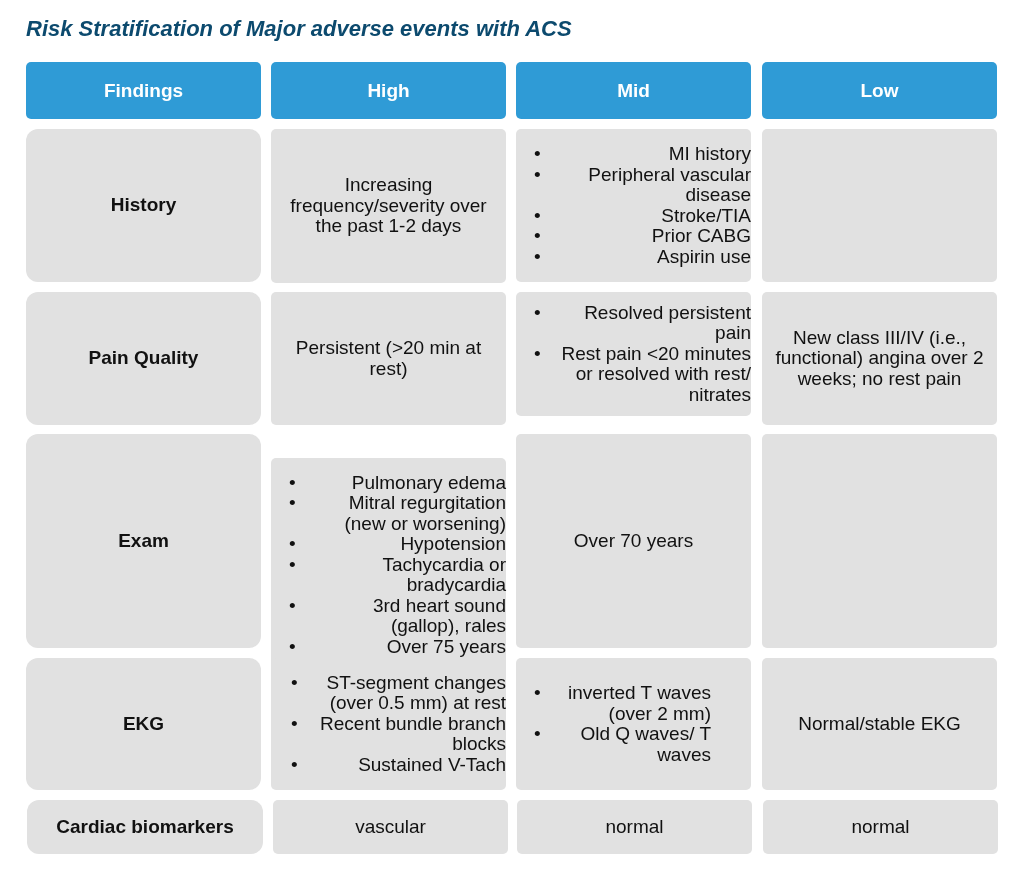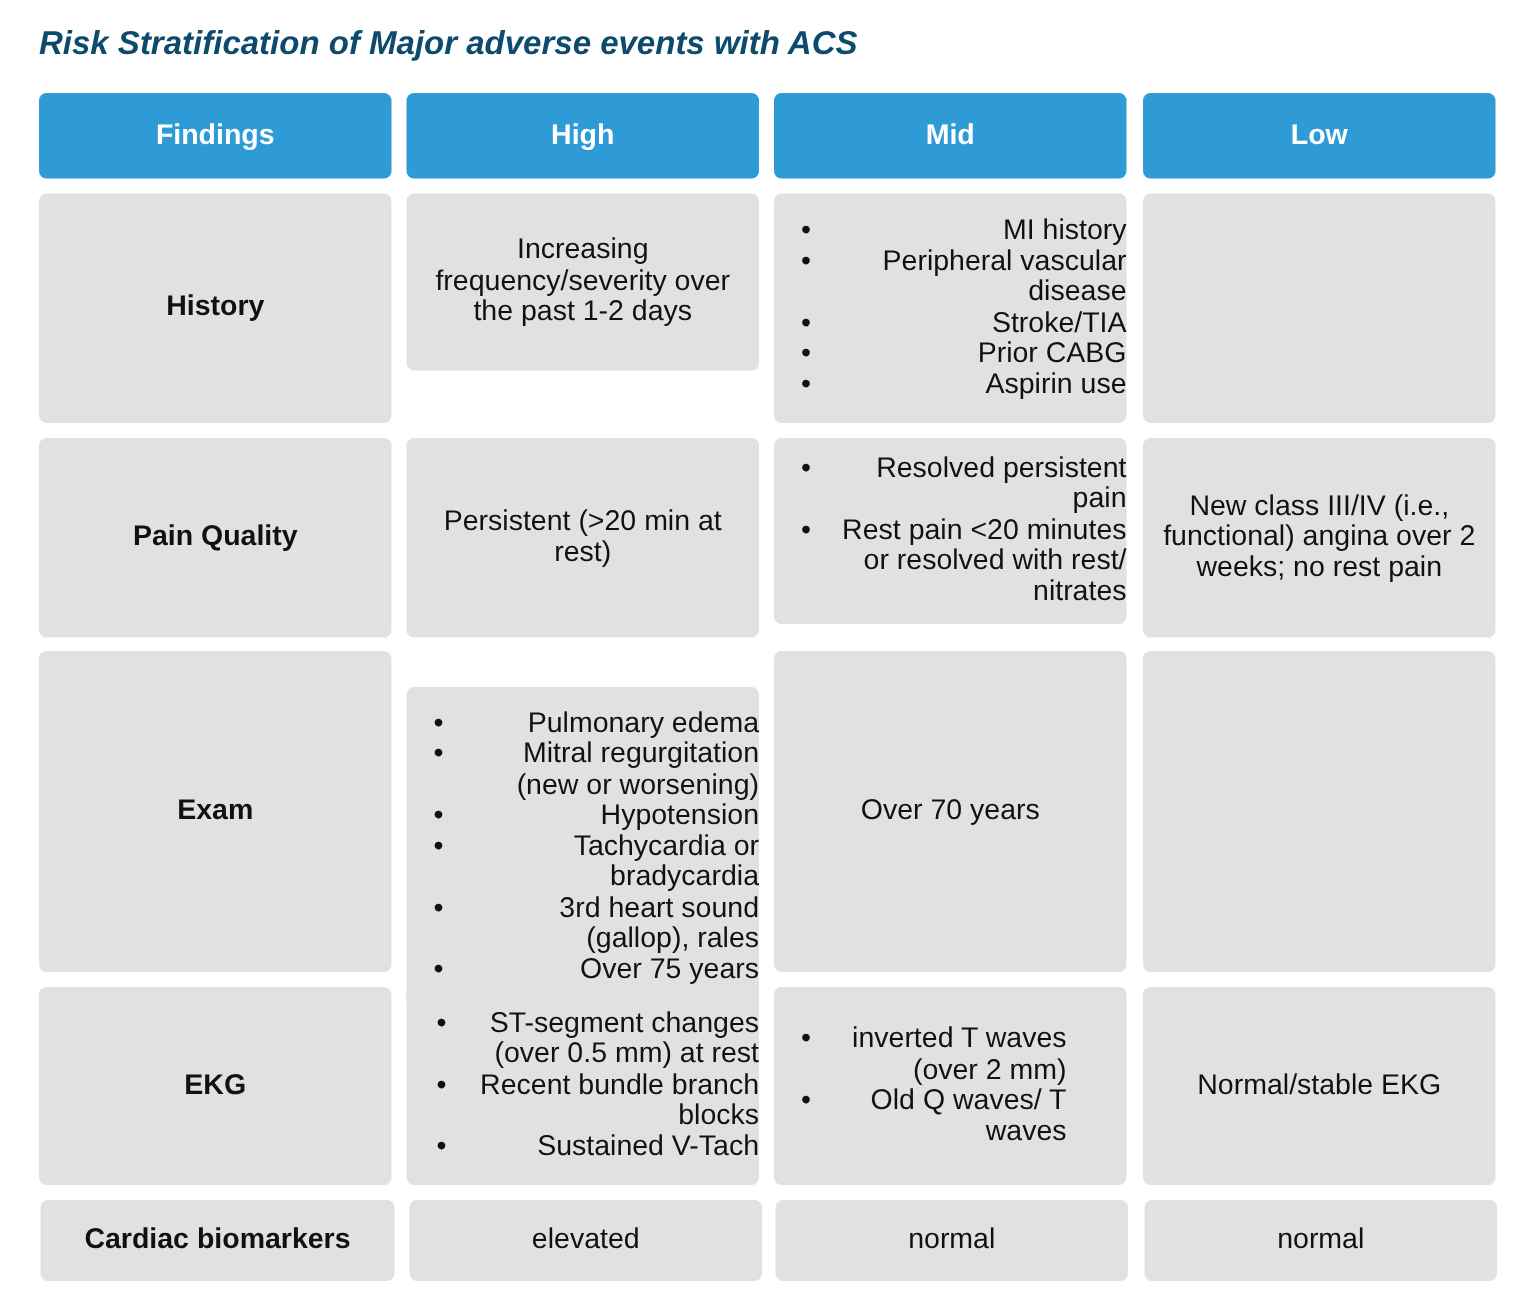--- a/index.html
+++ b/index.html
@@ -4,38 +4,38 @@
 <style>
   html, body { margin: 0; padding: 0; background: #ffffff; }
   body { width: 1024px; height: 876px; position: relative; overflow: hidden;
          font-family: "Liberation Sans", sans-serif; color: #111; }
   .title { position: absolute; left: 26px; top: 16px; font-size: 22px; font-weight: bold;
            font-style: italic; color: #0c4a6e; }
   .cell { position: absolute; border-radius: 5px; box-sizing: border-box;
           display: flex; align-items: center; justify-content: center; text-align: center; }
   .hdr { background: #2f9bd6; color: #ffffff; font-weight: bold; font-size: 19px; }
   .body { background: #e1e1e1; font-size: 19px; line-height: 20.5px; color: #111; }
-  .label { font-weight: bold; }
+  .label { font-weight: bold; border-radius: 12px; }
   ul { margin: 0; padding: 0 0 0 22px; text-align: right; list-style: none; }
   li { position: relative; }
   li::before { content: "•"; position: absolute; left: -18px; top: 0; }
   .listcell { justify-content: flex-start; padding-left: 14px; }
 </style>
 </head>
 <body>
 
 <div class="title">Risk Stratification of Major adverse events with ACS</div>
 
 <div class="cell hdr" style="left:26px;top:62px;width:235px;height:57px;">Findings</div>
 <div class="cell hdr" style="left:271px;top:62px;width:235px;height:57px;">High</div>
 <div class="cell hdr" style="left:516px;top:62px;width:235px;height:57px;">Mid</div>
 <div class="cell hdr" style="left:762px;top:62px;width:235px;height:57px;">Low</div>
 
 <div class="cell body label" style="left:26px;top:129px;width:235px;height:153px;">History</div>
-<div class="cell body" style="left:271px;top:129px;width:235px;height:118px;padding:0 10px;">Increasing frequency/severity over the past 1-2 days</div>
+<div class="cell body" style="left:271px;top:129px;width:235px;height:154px;padding:0 10px;">Increasing frequency/severity over the past 1-2 days</div>
 <div class="cell body listcell" style="left:516px;top:129px;width:235px;height:153px;">
   <ul>
     <li>MI history</li>
     <li>Peripheral vascular disease</li>
     <li>Stroke/TIA</li>
     <li>Prior CABG</li>
     <li>Aspirin use</li>
   </ul>
 </div>
 <div class="cell body" style="left:762px;top:129px;width:235px;height:153px;"></div>
@@ -74,15 +74,15 @@
 </div>
 <div class="cell body listcell" style="left:516px;top:658px;width:235px;height:132px;padding-right:40px;">
   <ul>
     <li>inverted T waves (over 2 mm)</li>
     <li>Old Q waves/ T waves</li>
   </ul>
 </div>
 <div class="cell body" style="left:762px;top:658px;width:235px;height:132px;">Normal/stable EKG</div>
 
 <div class="cell body label" style="left:27px;top:800px;width:236px;height:54px;">Cardiac biomarkers</div>
-<div class="cell body" style="left:273px;top:800px;width:235px;height:54px;">elevated</div>
+<div class="cell body" style="left:273px;top:800px;width:235px;height:54px;">vascular</div>
 <div class="cell body" style="left:517px;top:800px;width:235px;height:54px;">normal</div>
 <div class="cell body" style="left:763px;top:800px;width:235px;height:54px;">normal</div>
 
 </body></html>

